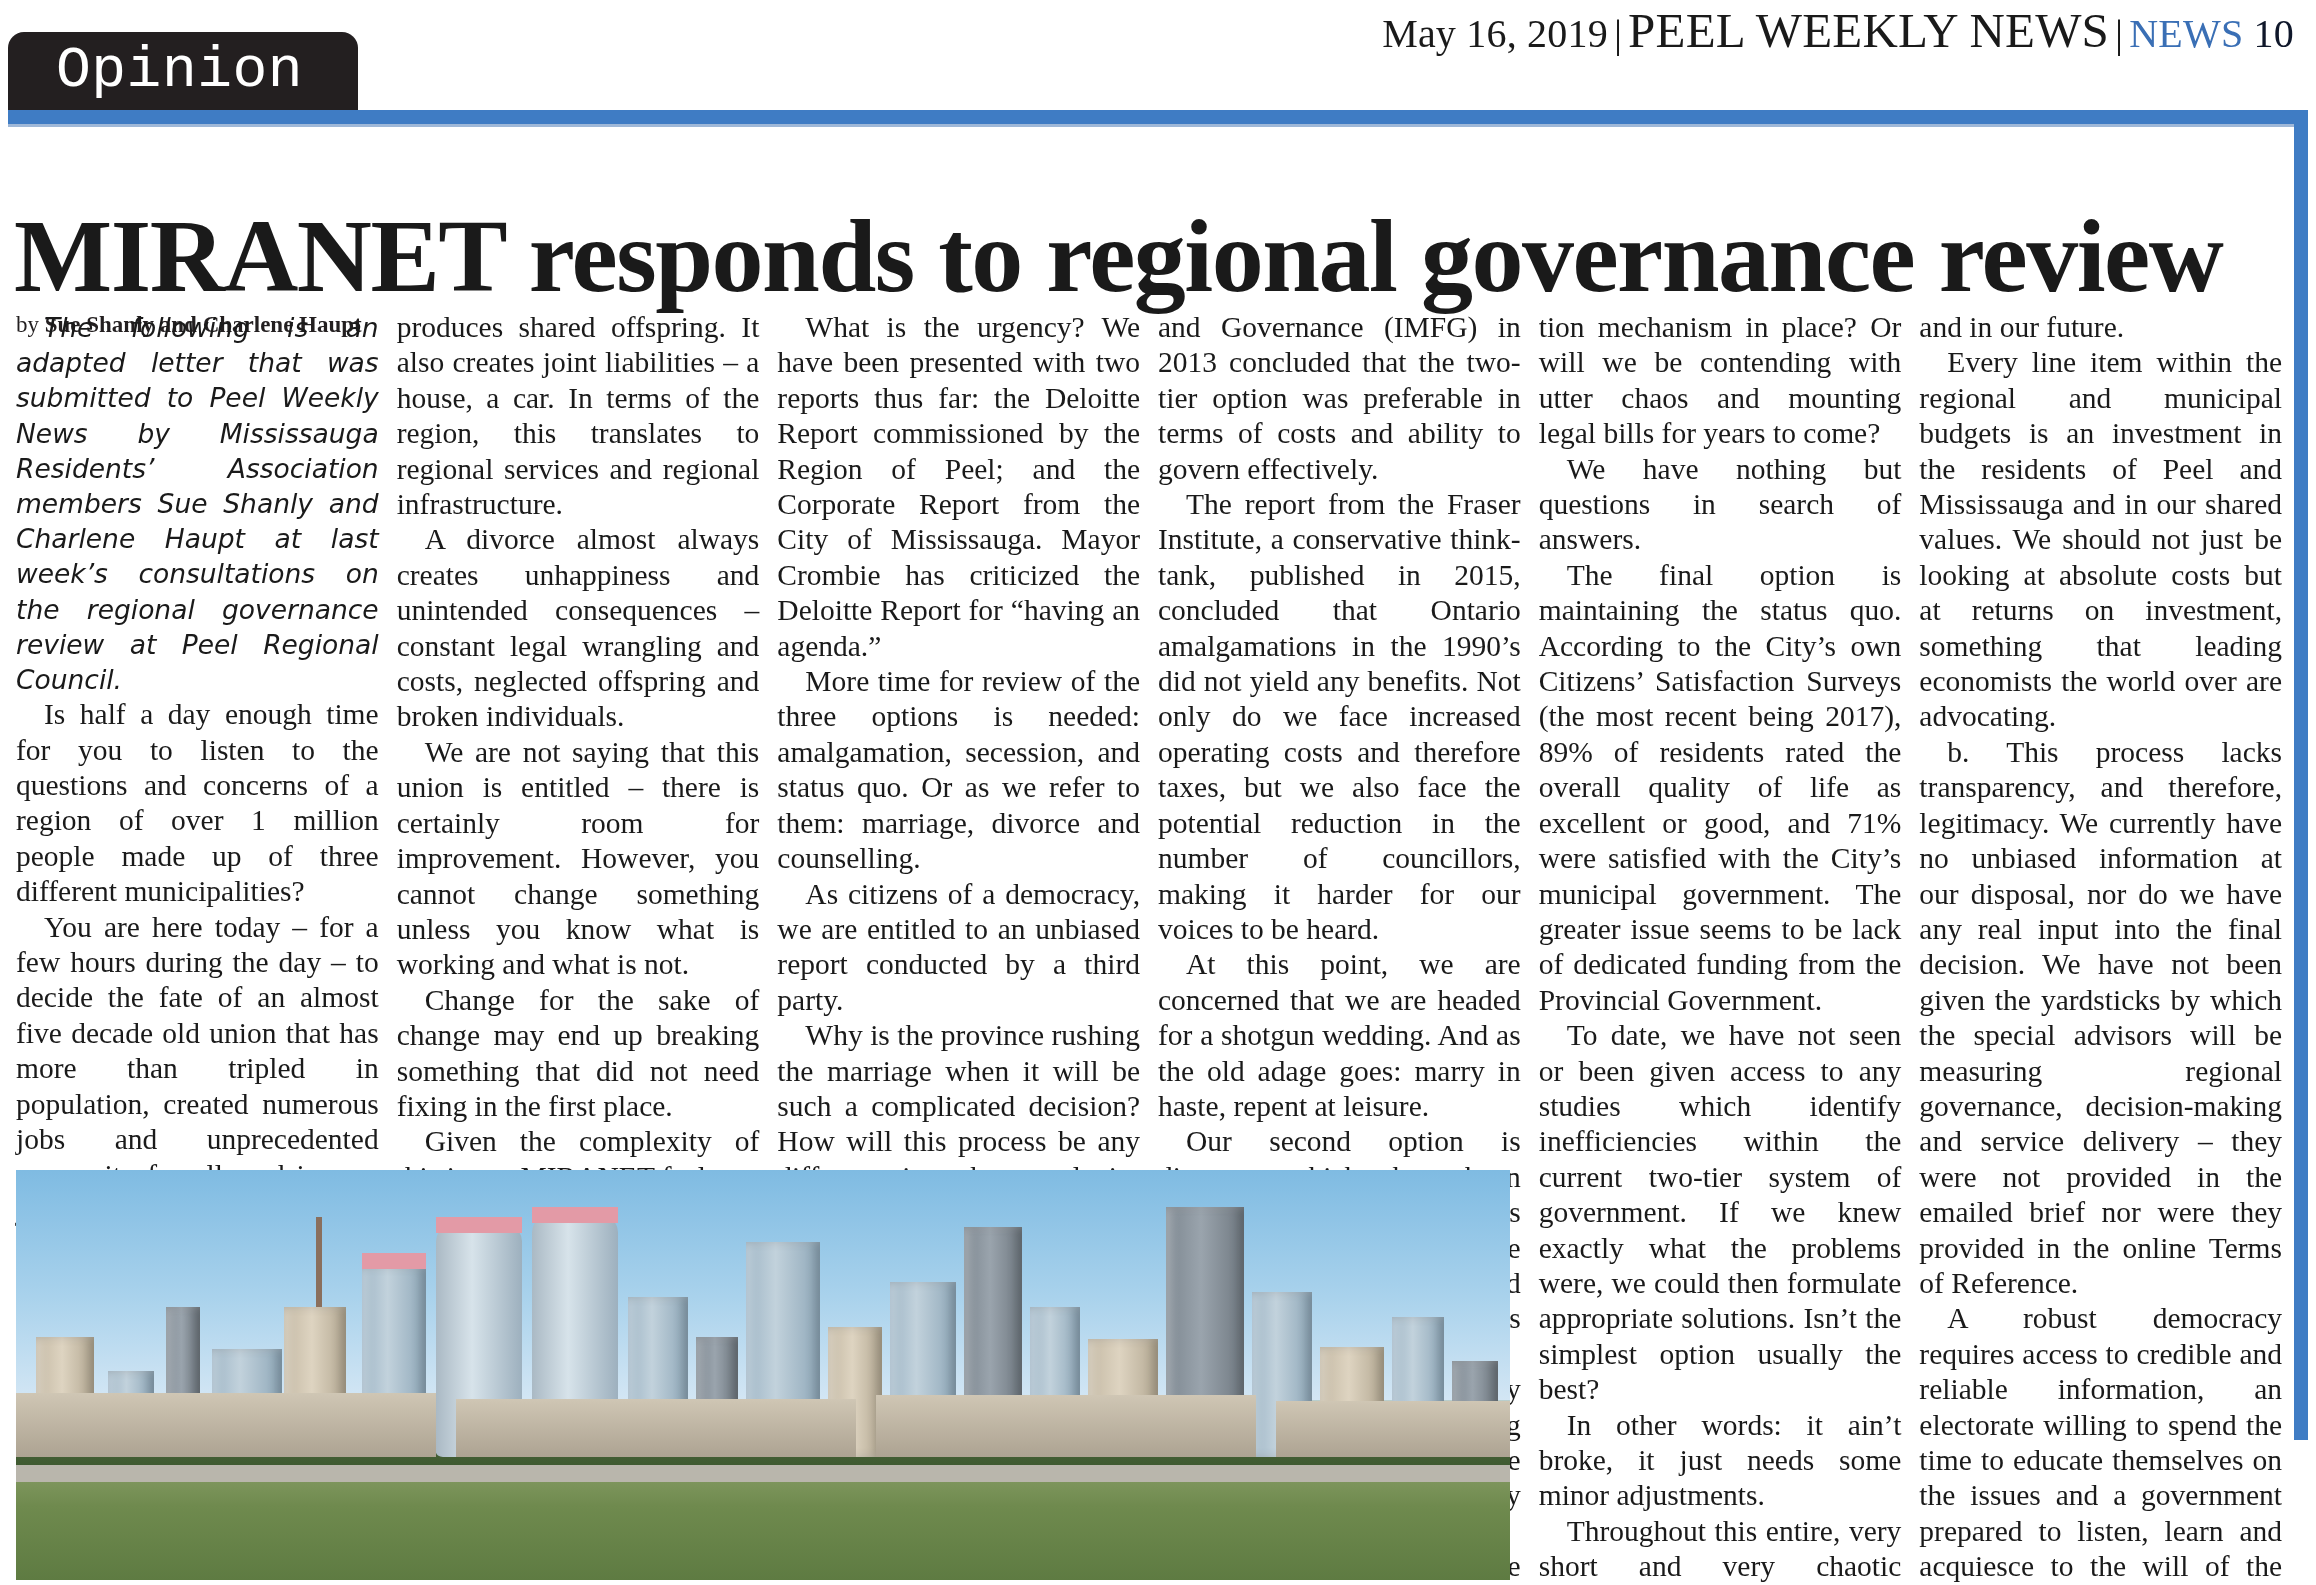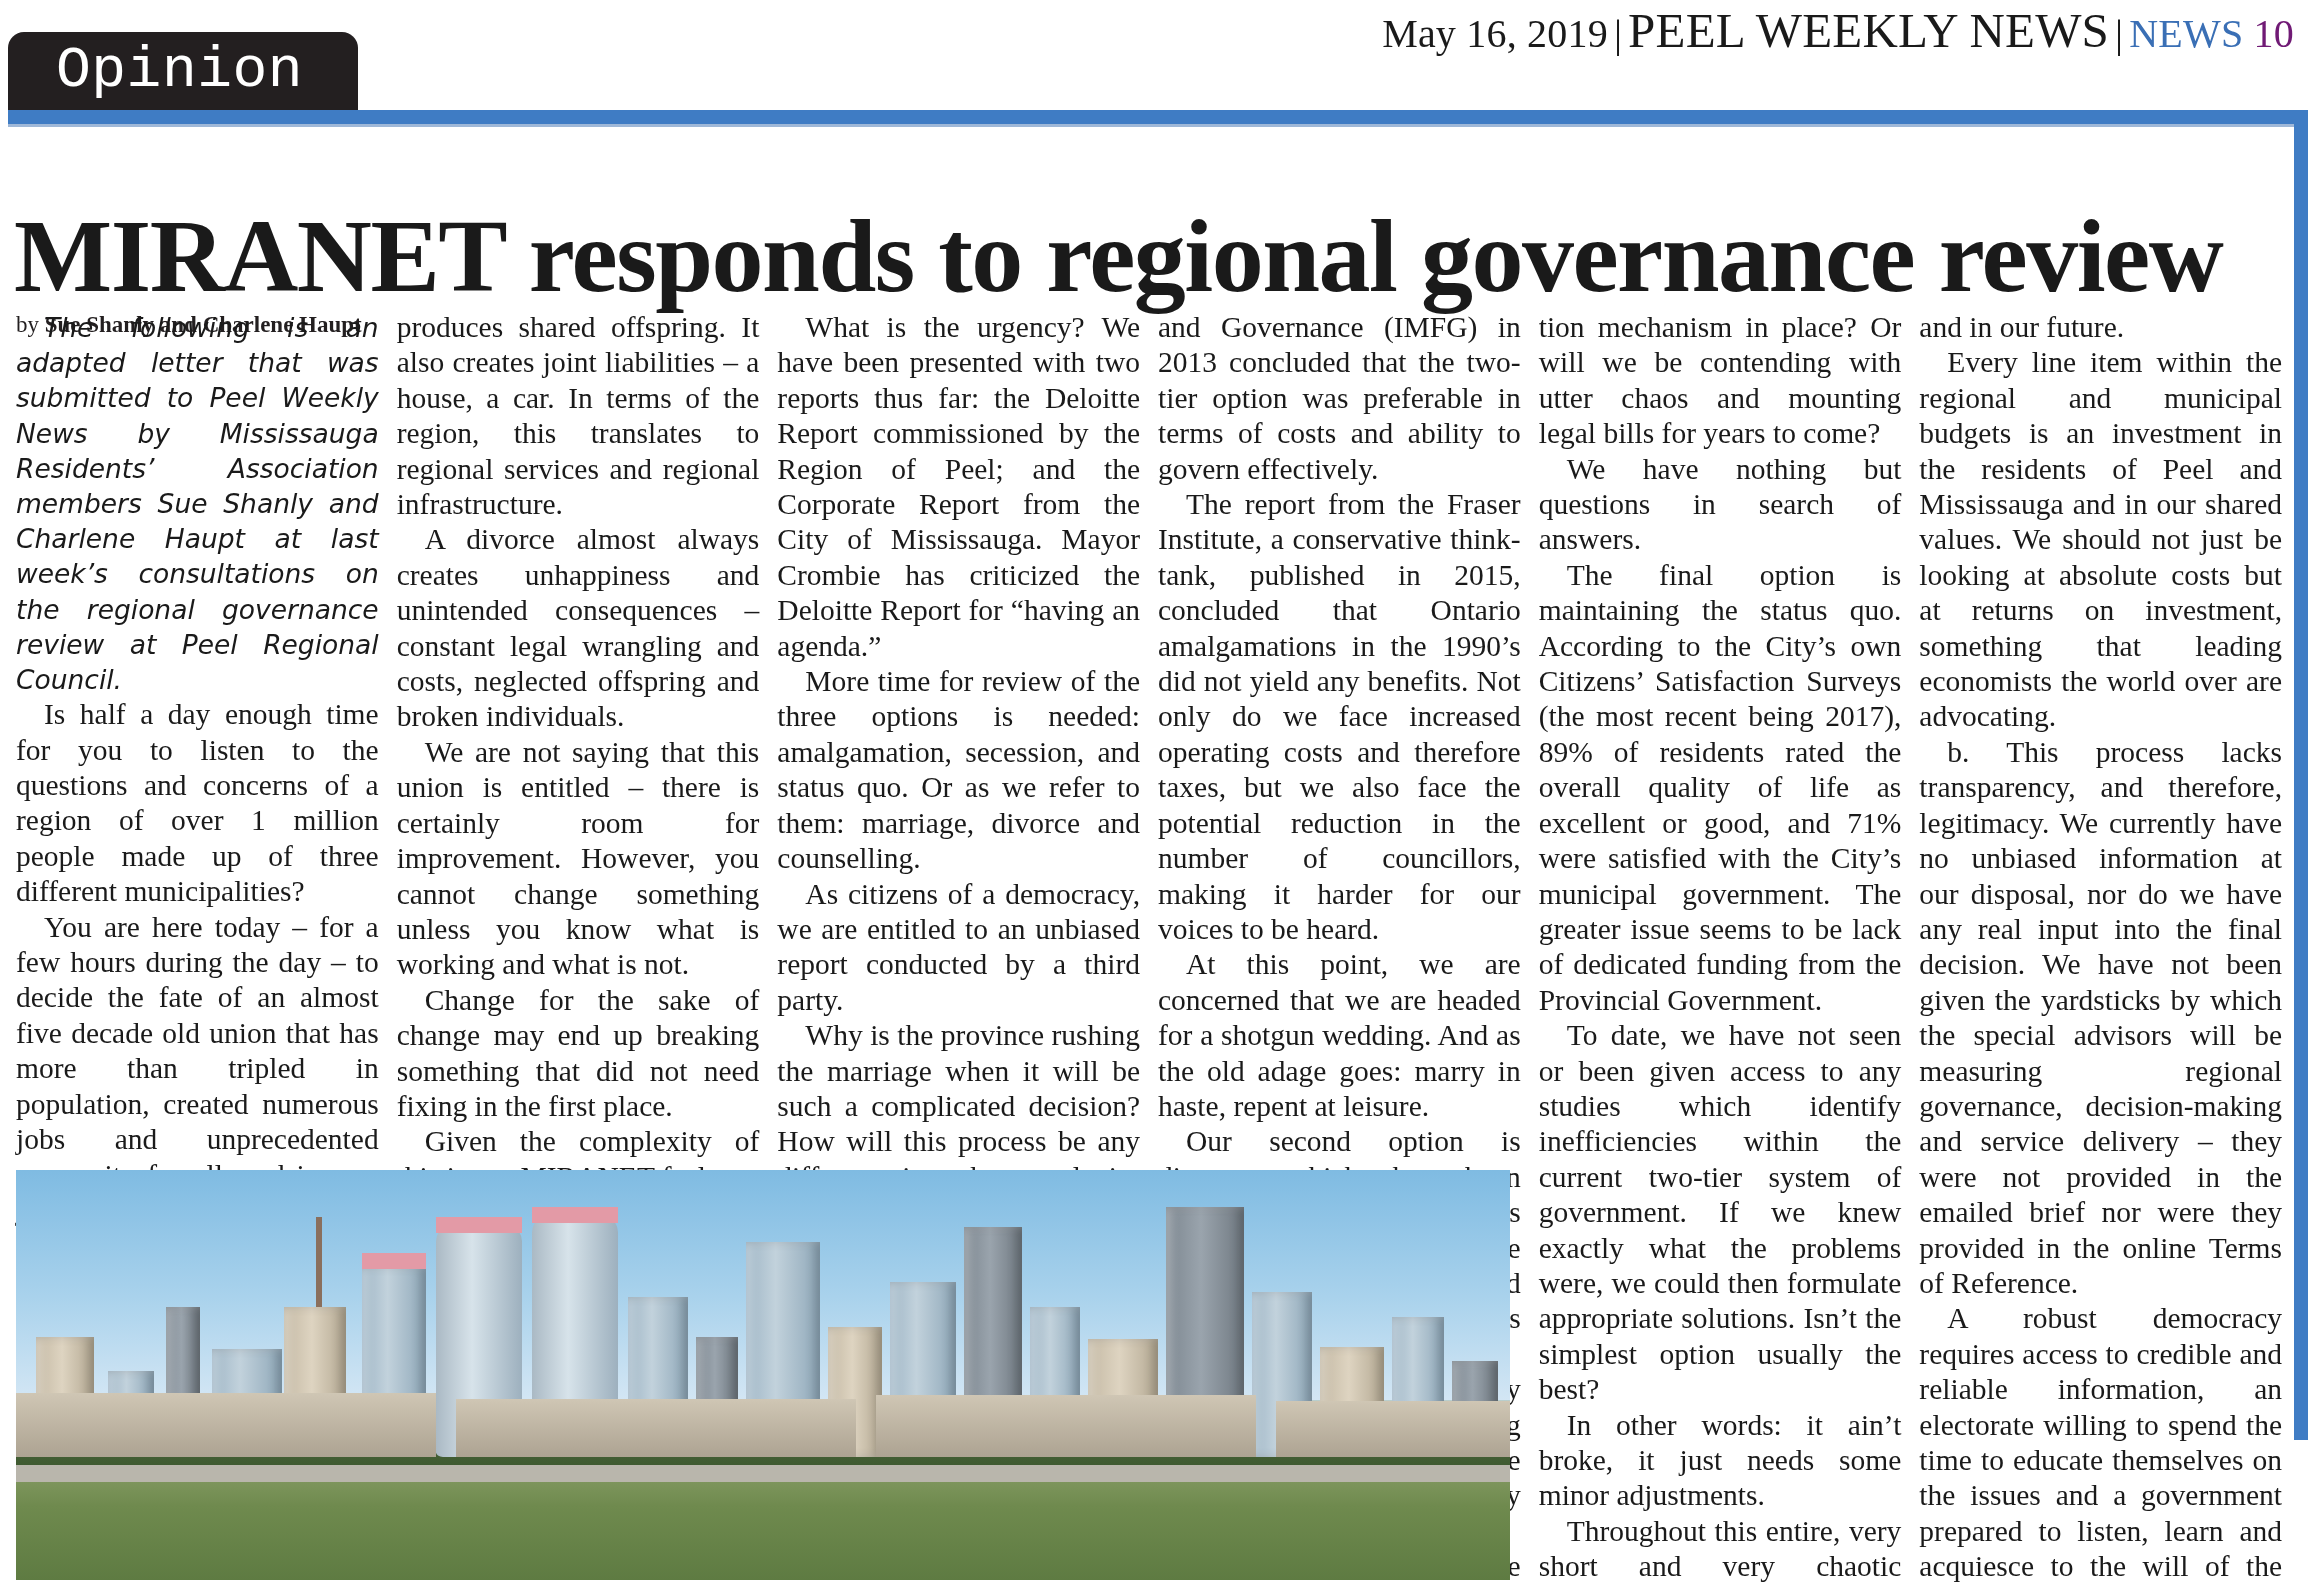--- a/index.html
+++ b/index.html
@@ -33,21 +33,21 @@
     font-family: "Liberation Serif", serif;
     font-size: 40px;
     line-height: 46px;
     white-space: nowrap;
     letter-spacing: 0.2px;
   }
   .masthead .date { font-size: 40px; color:#1a1a1a; }
   .masthead .sep  { color:#1a1a1a; padding: 0 6px; font-weight: 300;}
   .masthead .paper { font-size: 49px; color:#1a1a1a; }
   .masthead .section { color:#3a6fb5; }
-  .masthead .pageno { color:#701a75;margin-top:28px; }
+  .masthead .pageno { color:#0f172a;margin-top:28px; }
 
   
   .opinion-tab {
     position: absolute;
     left: 8px;
     top: 32px;
     width: 350px;
     height: 78px;
     background: #231f20;
     border-radius: 16px 16px 0 0;

